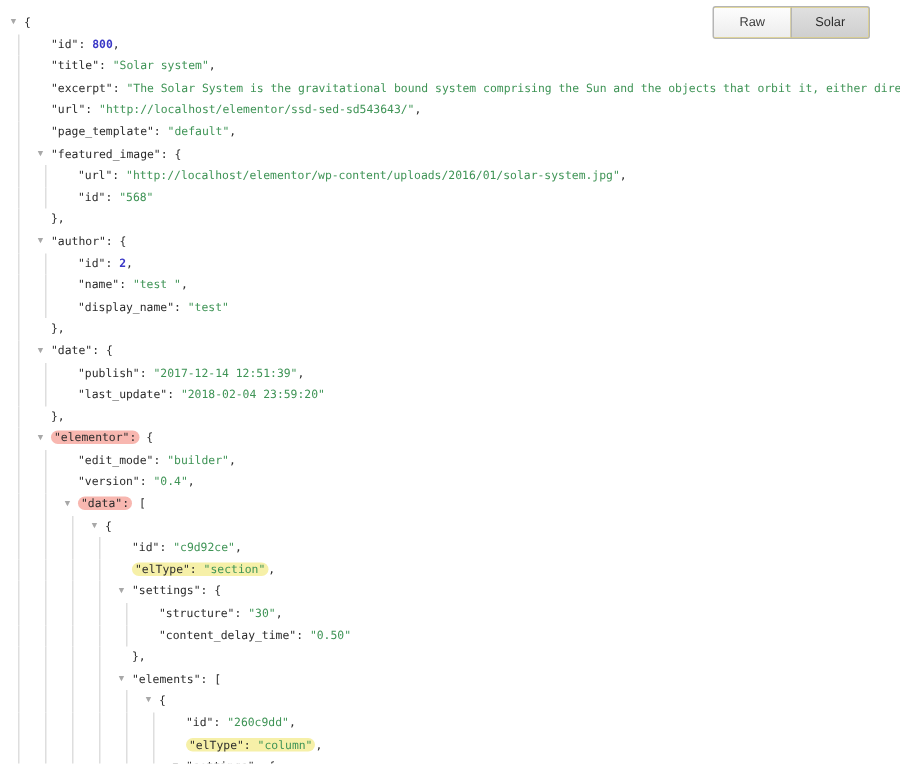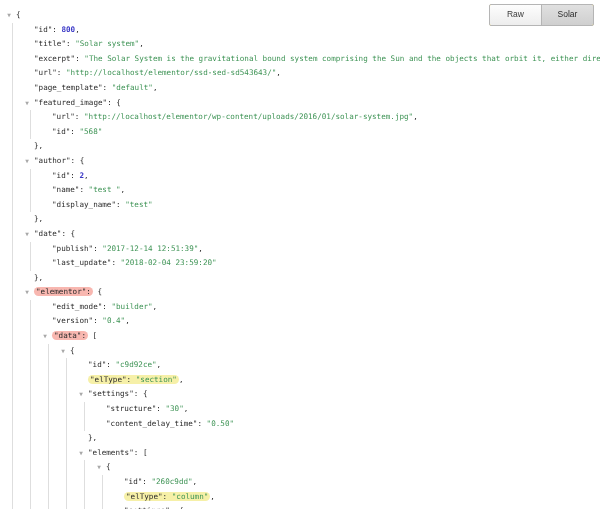--- a/index.html
+++ b/index.html
@@ -15,21 +15,21 @@
     font-size: 7.6px;
     line-height: 14.6px;
     color: #222222;
     position: relative;
   }
 
   
   #viewer-toolbar {
     position: absolute;
     top: 4px;
-    right: 6px;
+    right: 20px;
     display: flex;
     border: 1px solid #b5b5b5;
     border-radius: 2px;
     overflow: hidden;
     background: #fde047;
     z-index: 5;
     margin-left: 20px;
   }
   .toolbar-tab {
     font-family: "Liberation Sans", sans-serif;

